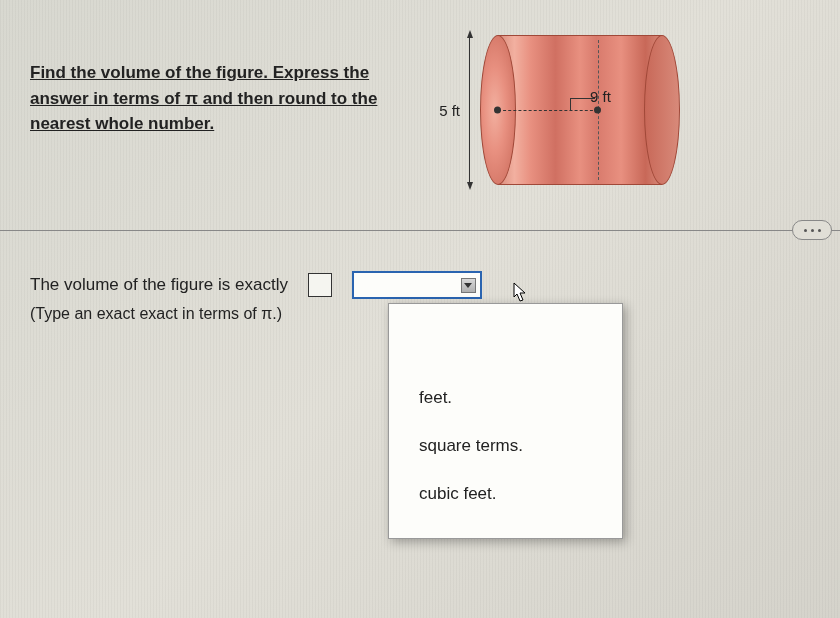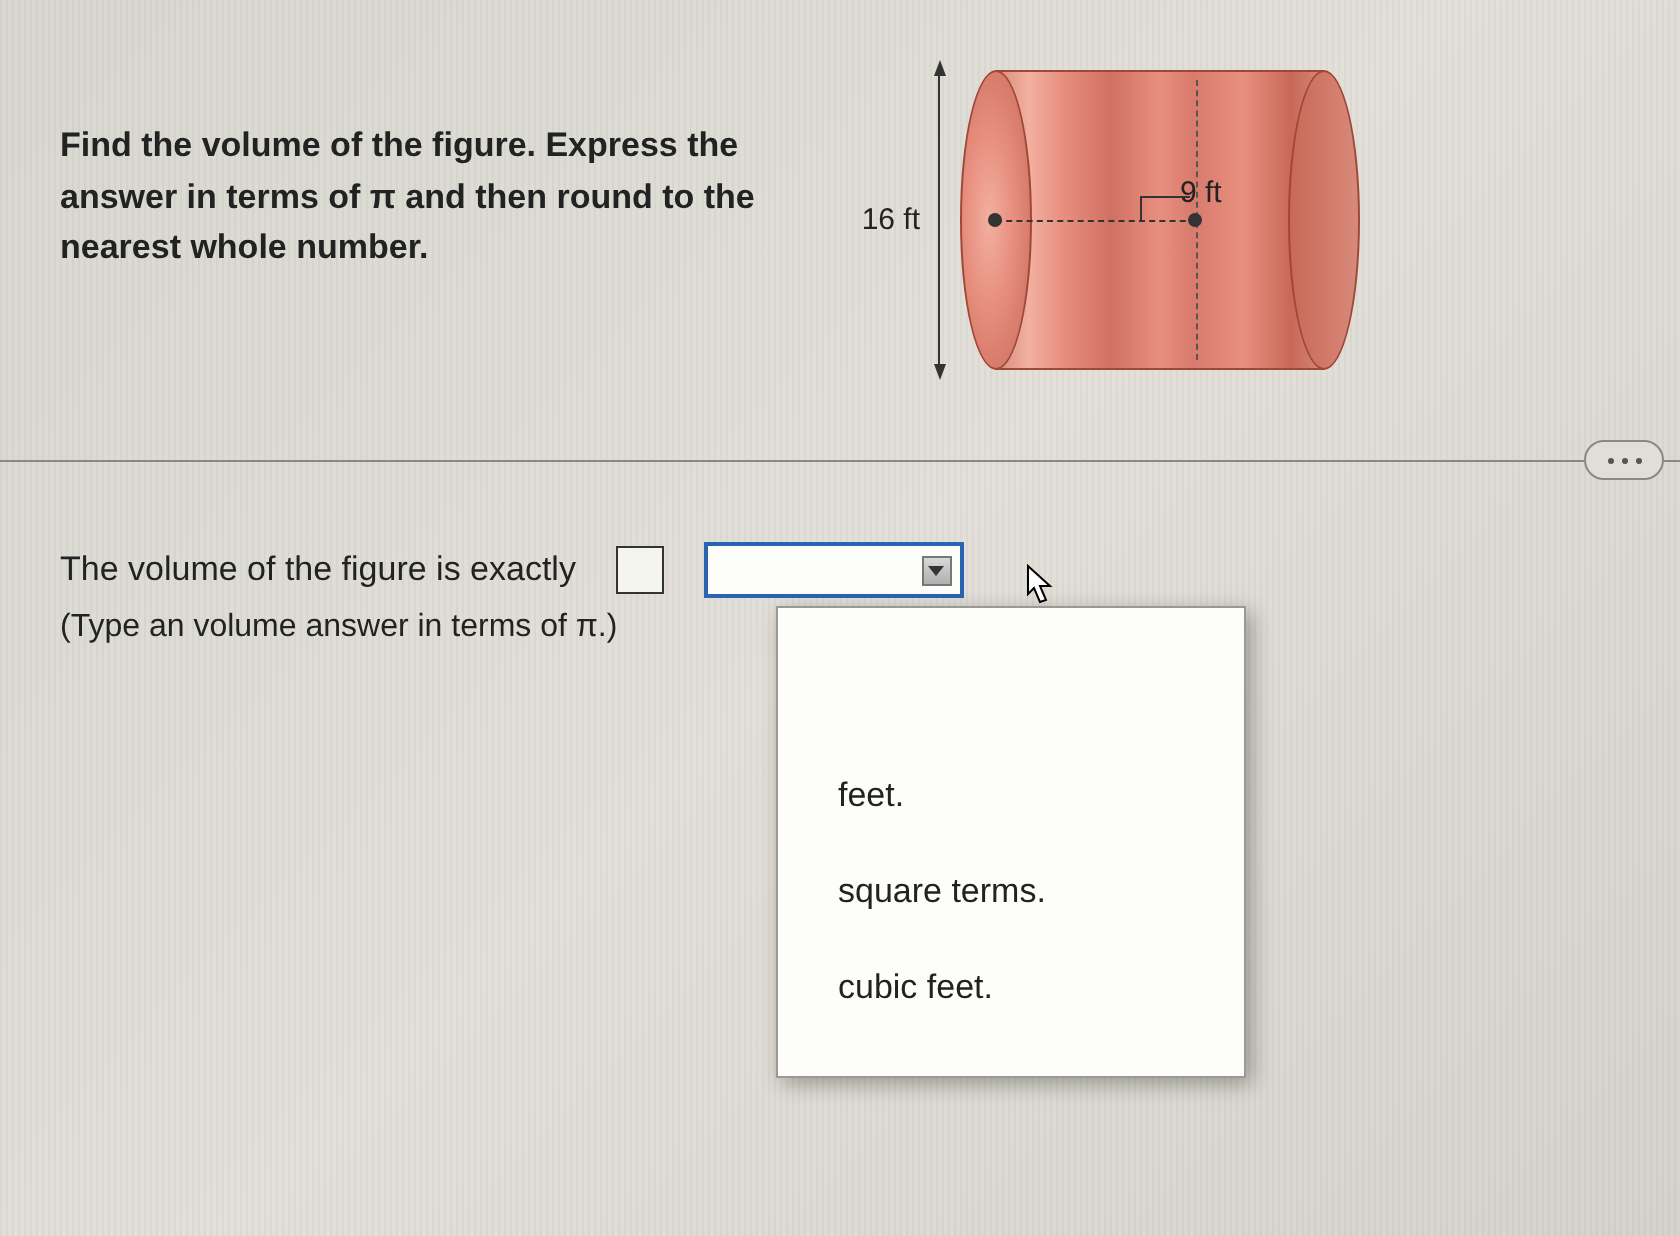--- a/index.html
+++ b/index.html
@@ -20,20 +20,21 @@
     position: absolute;
     inset: 0;
     background: repeating-linear-gradient(90deg, rgba(0,0,0,0.03) 0 1px, transparent 1px 3px);
     pointer-events: none;
   }
   .top-area {
     display: flex;
     align-items: flex-start;
     padding: 30px 20px 20px 30px;
     position: relative;
+    text-decoration: underline;
   }
   .prompt-text {
     width: 360px;
     font-size: 17px;
     line-height: 1.5;
     font-weight: bold;
     padding-top: 30px;
   }
   .figure {
     position: relative;
@@ -273,21 +274,21 @@
 </head>
 <body>
 
 <div class="top-area">
   <div class="prompt-text">Find the volume of the figure. Express the answer in terms of π and then round to the nearest whole number.</div>
   <div class="figure">
     <div class="dim-vert">
       <div class="line"></div>
       <div class="arrow-up"></div>
       <div class="arrow-down"></div>
-      <div class="label">16 ft</div>
+      <div class="label">5 ft</div>
     </div>
     <div class="cyl">
       <div class="cyl-body"></div>
       <div class="cyl-right"></div>
       <div class="cyl-left"></div>
       <div class="center-vert-dash"></div>
       <div class="radius-line"></div>
       <div class="radius-tick-v"></div>
       <div class="radius-tick-h"></div>
       <div class="radius-start-dot"></div>
@@ -307,21 +308,21 @@
 
 <div class="answer-area">
   <div class="answer-line">
     <span>The volume of the figure is exactly</span>
     <span class="answer-box"></span>
     <span class="select-box">
       <span></span>
       <span class="select-arrow"></span>
     </span>
   </div>
-  <div class="hint-line">(Type an volume answer in terms of π.)</div>
+  <div class="hint-line">(Type an exact exact in terms of π.)</div>
 
   <svg class="cursor-icon" width="22" height="24" viewBox="0 0 22 24">
     <path d="M4 2 L4 16 L7 13 L10 20 L13 19 L10 12 L15 12 Z" fill="#fff" stroke="#000" stroke-width="1"></path>
   </svg>
 
   <div class="dropdown">
     <div class="dropdown-option">feet.</div>
     <div class="dropdown-option">square terms.</div>
     <div class="dropdown-option">cubic feet.</div>
   </div>

